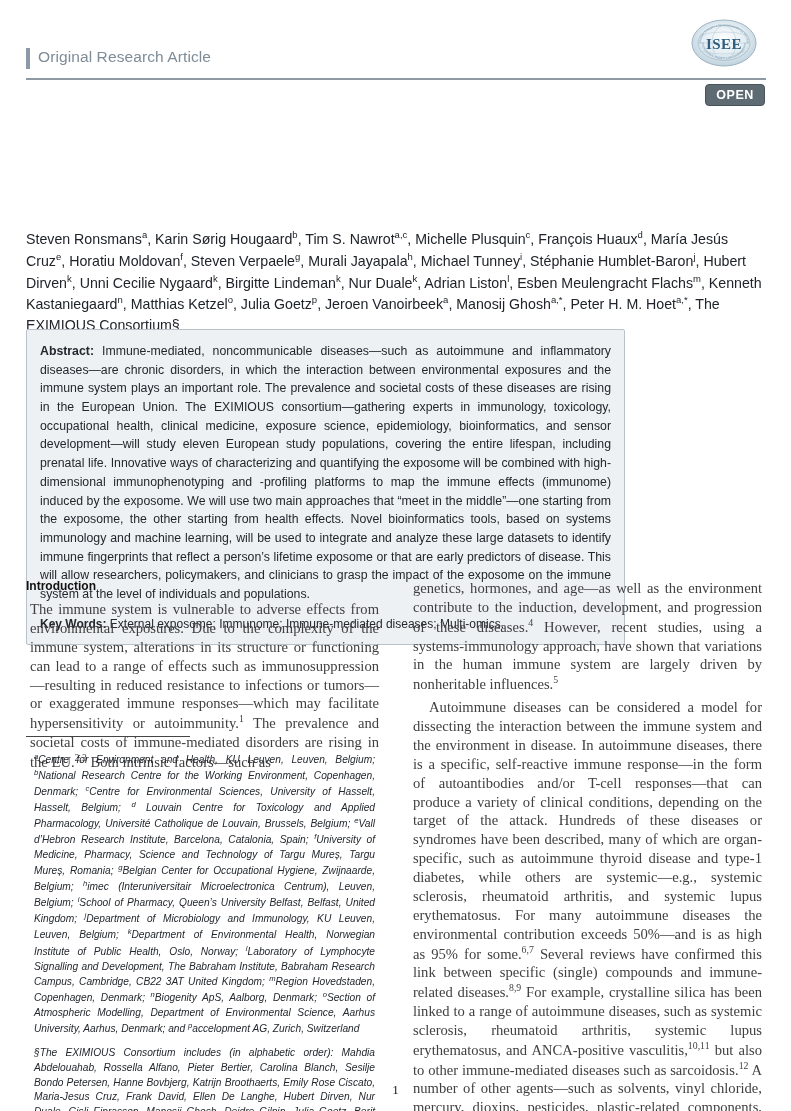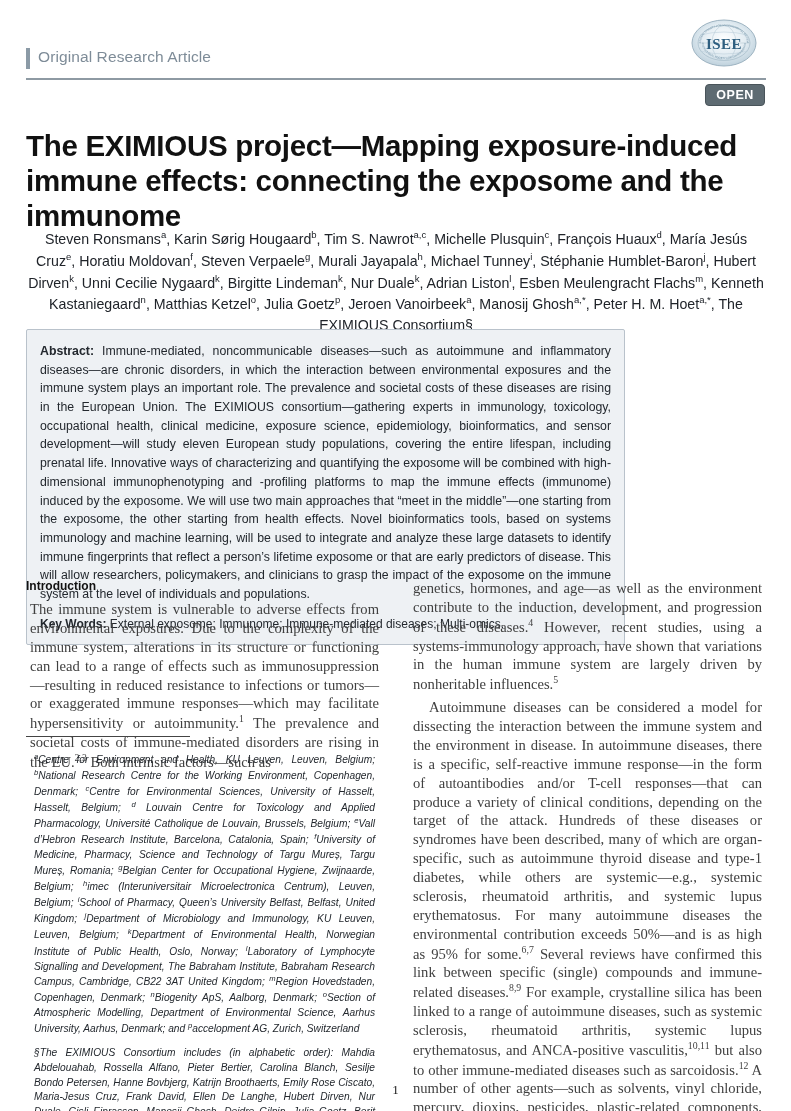--- a/index.html
+++ b/index.html
@@ -118,21 +118,20 @@
   
   .authors {
     position: absolute;
     left: 26px;
     top: 228px;
     width: 740px;
     font-family: "Liberation Sans", sans-serif;
     font-size: 14.2px;
     line-height: 1.48;
     color: #20242a;
-    text-align: center;
   }
   .authors sup { font-size: 9.5px; vertical-align: super; }
 
   
   .abstract-box {
     position: absolute;
     left: 26px;
     top: 329px;
     width: 599px;
     box-sizing: border-box;
@@ -265,21 +264,20 @@
       </div>
       <div class="journal-title">
       </div>
     </div>
   </div>
 
   <div class="header-rule"></div>
 
   <div class="open-badge">OPEN</div>
 
-  <h1 class="title">The EXIMIOUS project—Mapping exposure-induced immune effects: connecting the exposome and the immunome</h1>
 
   <div class="authors">Steven Ronsmans<sup>a</sup>, Karin Sørig Hougaard<sup>b</sup>, Tim S. Nawrot<sup>a,c</sup>, Michelle Plusquin<sup>c</sup>, François Huaux<sup>d</sup>, María Jesús Cruz<sup>e</sup>, Horatiu Moldovan<sup>f</sup>, Steven Verpaele<sup>g</sup>, Murali Jayapala<sup>h</sup>, Michael Tunney<sup>i</sup>, Stéphanie Humblet-Baron<sup>j</sup>, Hubert Dirven<sup>k</sup>, Unni Cecilie Nygaard<sup>k</sup>, Birgitte Lindeman<sup>k</sup>, Nur Duale<sup>k</sup>, Adrian Liston<sup>l</sup>, Esben Meulengracht Flachs<sup>m</sup>, Kenneth Kastaniegaard<sup>n</sup>, Matthias Ketzel<sup>o</sup>, Julia Goetz<sup>p</sup>, Jeroen Vanoirbeek<sup>a</sup>, Manosij Ghosh<sup>a,*</sup>, Peter H. M. Hoet<sup>a,*</sup>, The EXIMIOUS Consortium§</div>
 
   <div class="abstract-box">
     <p class="abstract-text">
       <span class="lbl">Abstract:</span>
       <span>Immune-mediated, noncommunicable diseases—such as autoimmune and inflammatory diseases—are chronic disorders, in which the interaction between environmental exposures and the immune system plays an important role. The prevalence and societal costs of these diseases are rising in the European Union. The EXIMIOUS consortium—gathering experts in immunology, toxicology, occupational health, clinical medicine, exposure science, epidemiology, bioinformatics, and sensor development—will study eleven European study populations, covering the entire lifespan, including prenatal life. Innovative ways of characterizing and quantifying the exposome will be combined with high-dimensional immunophenotyping and -profiling platforms to map the immune effects (immunome) induced by the exposome. We will use two main approaches that “meet in the middle”—one starting from the exposome, the other starting from health effects. Novel bioinformatics tools, based on systems immunology and machine learning, will be used to integrate and analyze these large datasets to identify immune fingerprints that reflect a person’s lifetime exposome or that are early predictors of disease. This will allow researchers, policymakers, and clinicians to grasp the impact of the exposome on the immune system at the level of individuals and populations.</span>
     </p>
     <p class="keywords">
       <span class="lbl">Key Words:</span>

